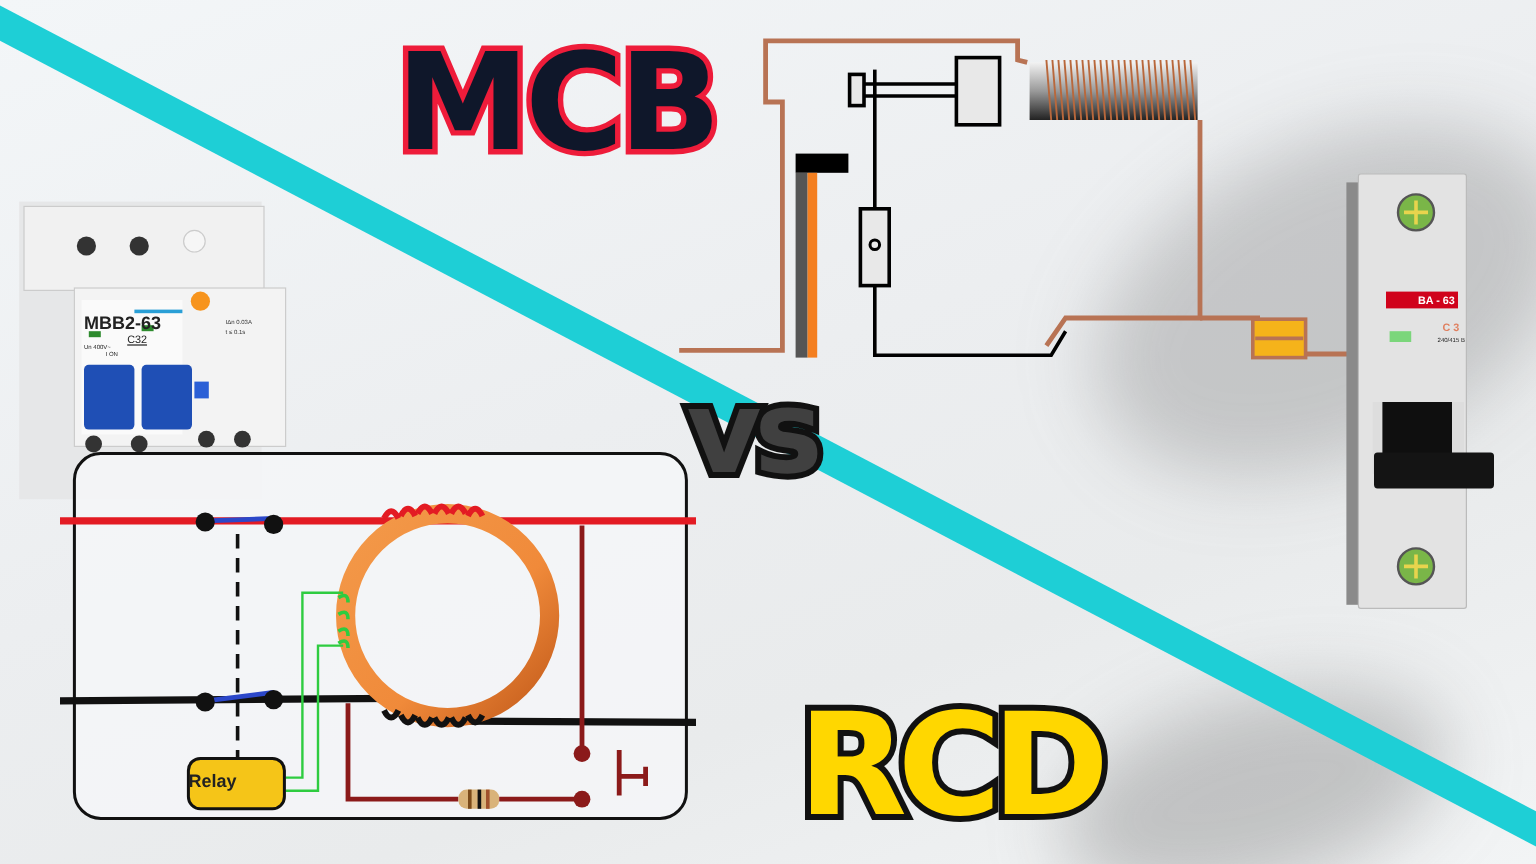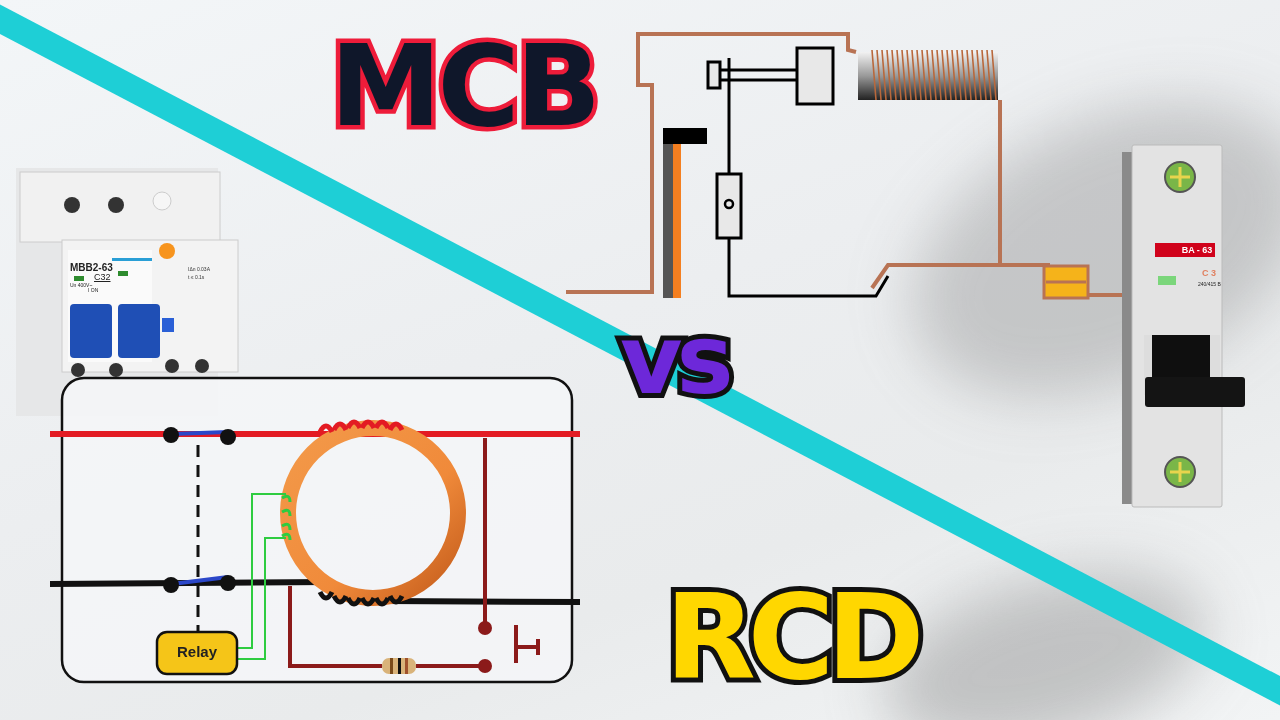--- a/index.html
+++ b/index.html
@@ -4,22 +4,22 @@
   <style>
     html, body { margin:0; padding:0; }
     body { width:1280px; height:720px; overflow:hidden; position:relative;
       background: linear-gradient(160deg, #f3f6f8 0%, #eceef0 45%, #e9ebec 70%, #f2f4f5 100%);
       font-family: "Liberation Sans", sans-serif; }
     .layer { position:absolute; left:0; top:0; width:1280px; height:720px; }
     .shadow-blob { position:absolute; border-radius:50%; filter: blur(30px); background: rgba(120,120,120,0.35); }
     .title-text { position:absolute; font-family:"DejaVu Sans", sans-serif; font-weight:bold; letter-spacing:-4px; line-height:1; }
     #mcb-title { left:330px; top:30px; font-size:112px; color:#0f172a;
       -webkit-text-stroke: 9px #ee1c3a; paint-order: stroke fill; }
-    #vs-title { left:572px; top:312px; font-size:96px; color:#6d28d9;
-      -webkit-text-stroke: 10px #111; paint-order: stroke fill; letter-spacing:-6px;margin-left:48px; }
+    #vs-title { left:572px; top:312px; font-size:96px; color:#404040;
+      -webkit-text-stroke: 10px #111; paint-order: stroke fill; letter-spacing:-6px; }
     #rcd-title { left:665px; top:578px; font-size:118px; color:#ffd700;
       -webkit-text-stroke: 10px #111; paint-order: stroke fill; letter-spacing:-8px; }
   </style>
 </head>
 <body>
 
 <div class="layer">
   <div class="shadow-blob" style="left:900px;top:120px;width:420px;height:260px;background:rgba(110,110,110,0.30);transform:rotate(-25deg);"></div>
   <div class="shadow-blob" style="left:880px;top:580px;width:330px;height:160px;background:rgba(110,110,110,0.35);transform:rotate(-15deg);"></div>
 </div>
@@ -83,22 +83,22 @@
   <rect x="118" y="271" width="10" height="5" fill="#2e8b2e"></rect>
   <rect x="70" y="304" width="42" height="54" rx="4" fill="#1f4fb5"></rect>
   <rect x="118" y="304" width="42" height="54" rx="4" fill="#1f4fb5"></rect>
   <rect x="162" y="318" width="12" height="14" fill="#2a5fd6"></rect>
   <circle cx="78" cy="370" r="7" fill="#333"></circle>
     <circle cx="116" cy="370" r="7" fill="#333"></circle>
     <circle cx="172" cy="366" r="7" fill="#333"></circle>
     <circle cx="202" cy="366" r="7" fill="#333"></circle>
 </svg>
 <div style="position:absolute;left:70px;top:262px;font-size:8px;color:#222;line-height:1.1;">
-  <div style="font-weight:bold;font-size:10px;">MBB2-63</div>
-  <div style="margin-left:24px;font-size:9px;text-decoration:underline;">C32</div>
+  <div style="font-weight:bold;font-size:15px;">MBB2-63</div>
+  <div style="margin-left:36px;font-size:9px;text-decoration:underline;">C32</div>
   <div style="font-size:5px;">Un 400V~</div>
   <div style="font-size:5px;margin-left:18px;">I ON</div>
 </div>
 <div style="position:absolute;left:188px;top:266px;font-size:5px;color:#333;">IΔn 0.03A</div>
 <div style="position:absolute;left:188px;top:274px;font-size:5px;color:#333;">t ≤ 0.1s</div>
 
 <svg class="layer" viewBox="0 0 1280 720">
   <rect x="1122" y="152" width="12" height="352" fill="#8a8a8a"></rect>
   <rect x="1132" y="145" width="90" height="362" rx="2" fill="#e3e3e3" stroke="#bbb"></rect>
   <circle cx="1180" cy="177" r="15" fill="#7ab648" stroke="#555" stroke-width="2"></circle>
@@ -152,17 +152,17 @@
   <rect x="382" y="658" width="34" height="16" rx="7" fill="#d9b37a"></rect>
   <rect x="390" y="658" width="3" height="16" fill="#7a4a1a"></rect>
     <rect x="398" y="658" width="3" height="16" fill="#111"></rect>
     <rect x="405" y="658" width="3" height="16" fill="#a0522d"></rect>
   <line x1="416" y1="666" x2="482" y2="666" stroke="#8b1a1a" stroke-width="4"></line>
   <circle cx="485" cy="666" r="7" fill="#8b1a1a"></circle>
   <g stroke="#8b1a1a" stroke-width="4" fill="none">
     <path d="M516,625 v38 M516,647 h22 M538,639 v16"></path>
   </g>
 </svg>
-<div style="position:absolute;left:157px;top:643px;width:80px;text-align:center;font-size:15px;font-weight:bold;color:#222;">Relay</div>
+<div style="position:absolute;left:157px;top:643px;width:80px;font-size:15px;font-weight:bold;color:#222;">Relay</div>
 
 <div id="mcb-title" class="title-text">MCB</div>
 <div id="vs-title" class="title-text" style="text-transform:lowercase;">VS</div>
 <div id="rcd-title" class="title-text">RCD</div>
 
 </body></html>

